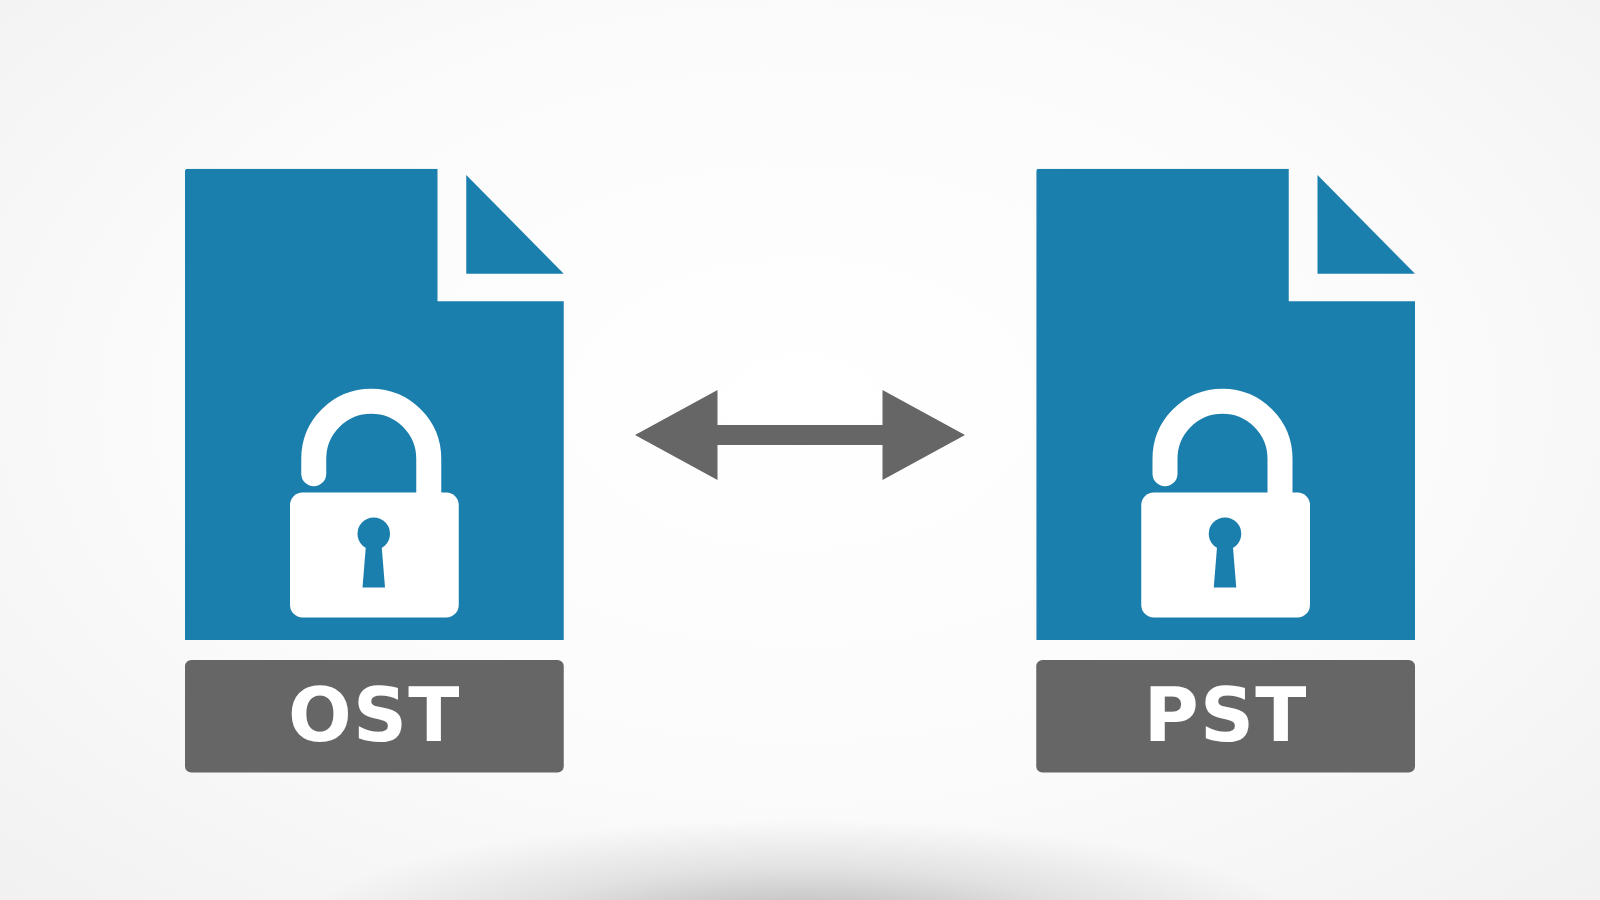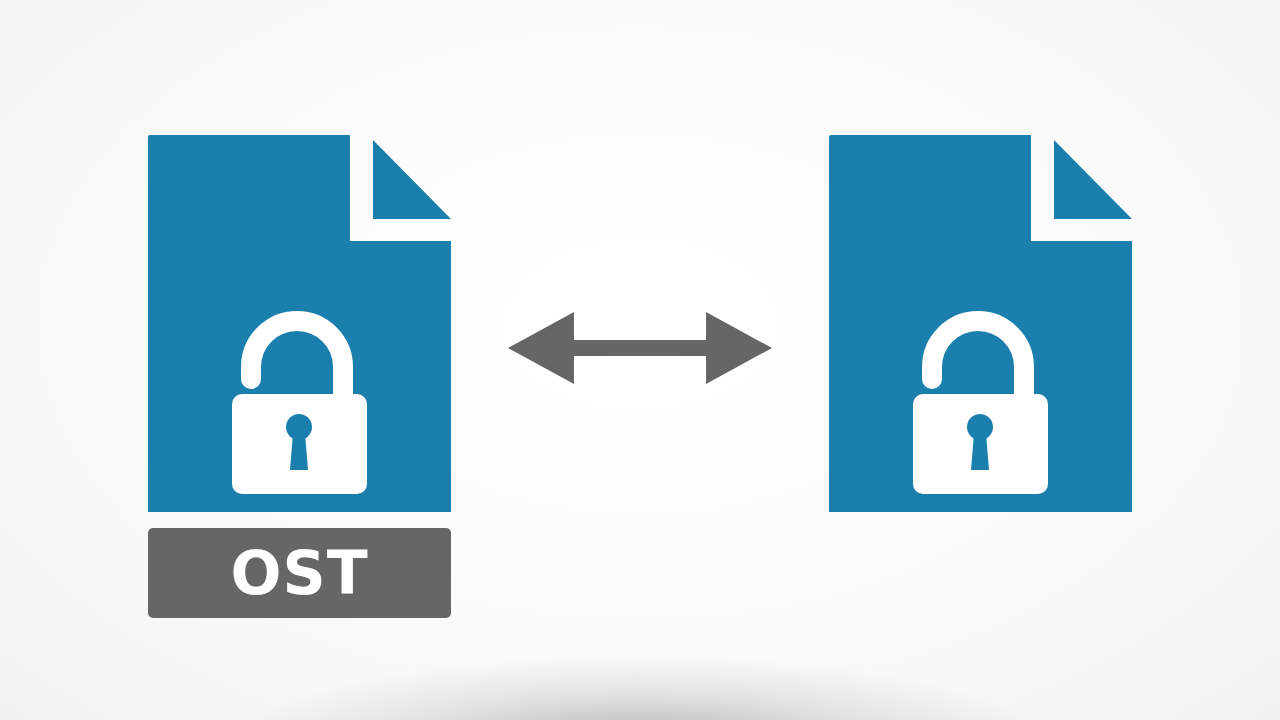--- a/index.html
+++ b/index.html
@@ -54,13 +54,16 @@
   <svg width="304" height="380" viewBox="0 0 304 380">
     <path d="M0,2 Q0,0 2,0 L202,0 L202,106 L303,106 L303,377 L0,377 Z" fill="#1b7fae"></path>
     <path d="M225,5 L303,84 L225,84 Z" fill="#1b7fae"></path>
     <g>
       <path d="M103,244 L103,232 A46,46 0 0 1 195,232 L195,262" fill="none" stroke="#ffffff" stroke-width="20" stroke-linecap="round"></path>
       <rect x="84" y="259" width="135" height="100" rx="10" fill="#ffffff"></rect>
       <circle cx="151" cy="292" r="13" fill="#1b7fae"></circle>
       <path d="M145,298 L157,298 L160,335 L142,335 Z" fill="#1b7fae"></path>
     </g>
   </svg>
+  <div class="label-bar">
+    <span class="label-text">PST</span>
+  </div>
 </div>
 
 </body></html>

